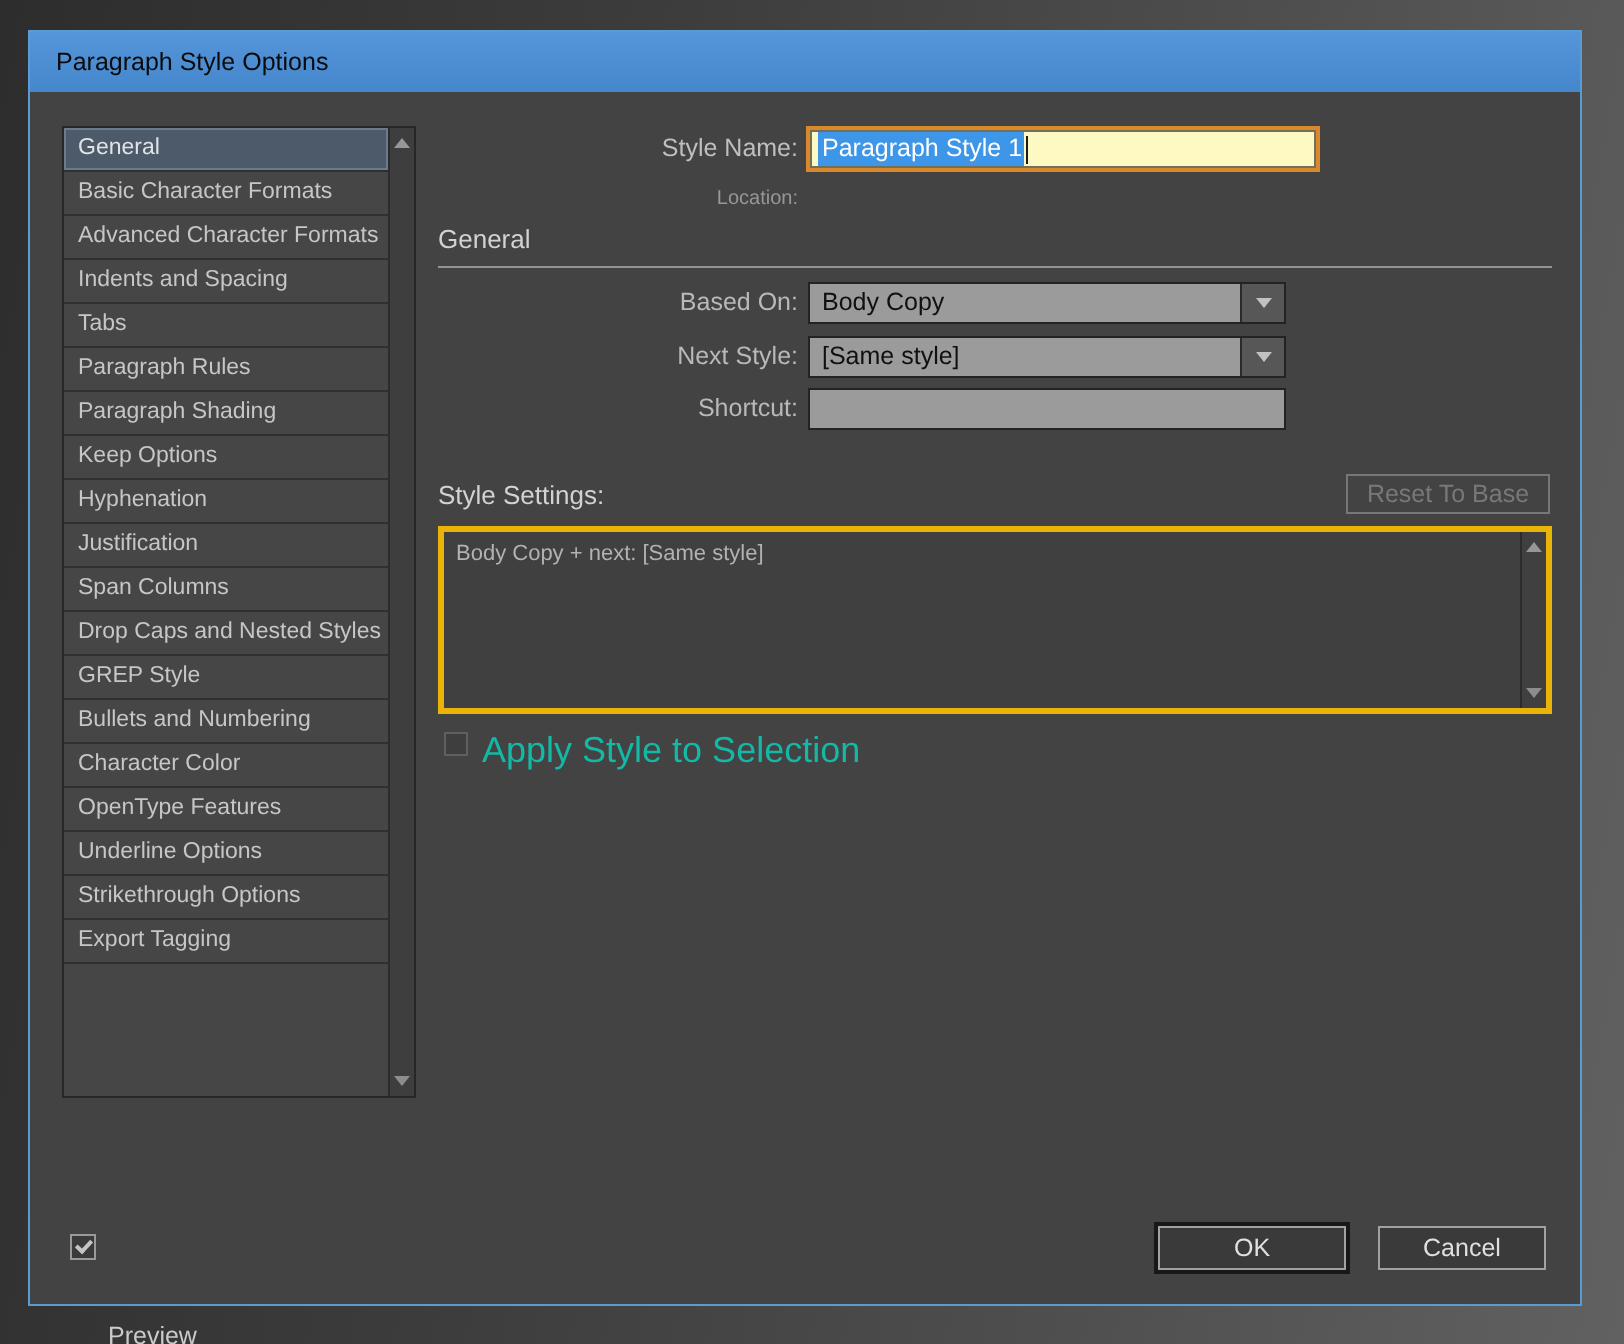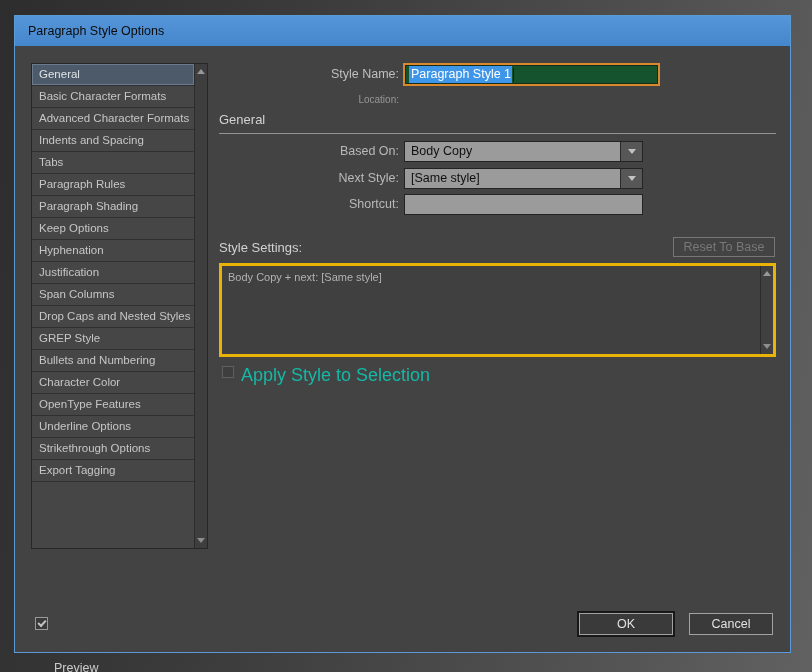--- a/index.html
+++ b/index.html
@@ -51,21 +51,21 @@
     position:absolute; left:204px; width:180px; text-align:right;
     color:#bfbfbf; font-size:12.5px;
   }
   .lbl-style-name { top:47px; height:22px; line-height:22px; }
   .lbl-location   { top:78px; font-size:10px; color:#979797; }
   .section-heading { position:absolute; left:204px; top:96px; font-size:13px; color:#d2d2d2; }
   .divider { position:absolute; left:204px; top:117px; width:557px; height:1px; background:#949494; }
 
   .name-input {
     position:absolute; left:388px; top:47px; width:257px; height:23px;
-    background:#14532d; border:2px solid #d9882c;
+    background:#fef9c3; border:2px solid #d9882c;
     box-shadow:inset 0 0 0 1px rgba(20,20,20,0.6);
     display:flex; align-items:center; padding-left:4px;
     font-size:12.5px; cursor:text;
   }
   .name-input .sel { background:#3e96e8; color:#ffffff; padding:1px 1px 2px 2px; }
   .name-input .caret { width:1px; height:14px; background:#1a1a1a; margin-left:1px; }
 
   .lbl-based-on  { top:125px; height:21px; line-height:21px; color:#b9b9b9; }
   .lbl-next-style{ top:152px; height:21px; line-height:21px; color:#b9b9b9; }
   .lbl-shortcut  { top:178px; height:21px; line-height:21px; color:#b9b9b9; }

